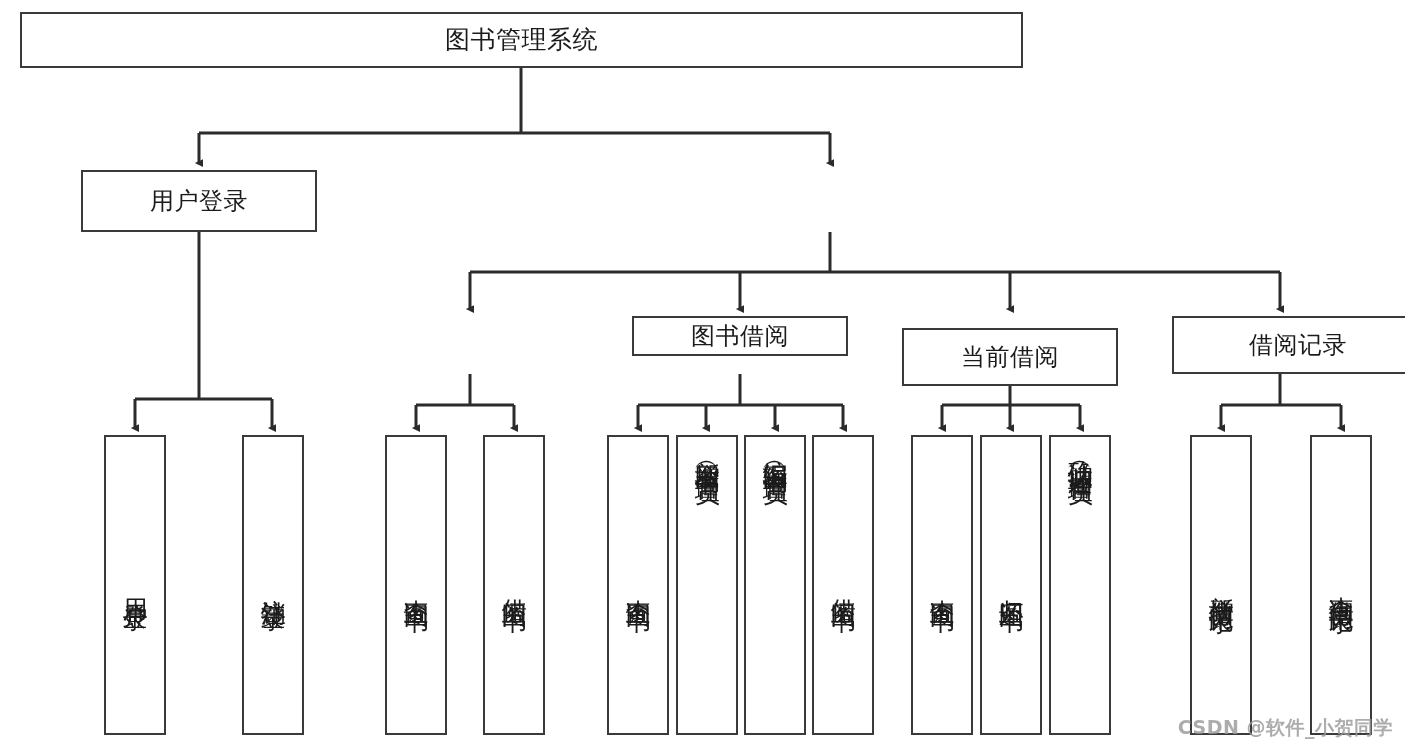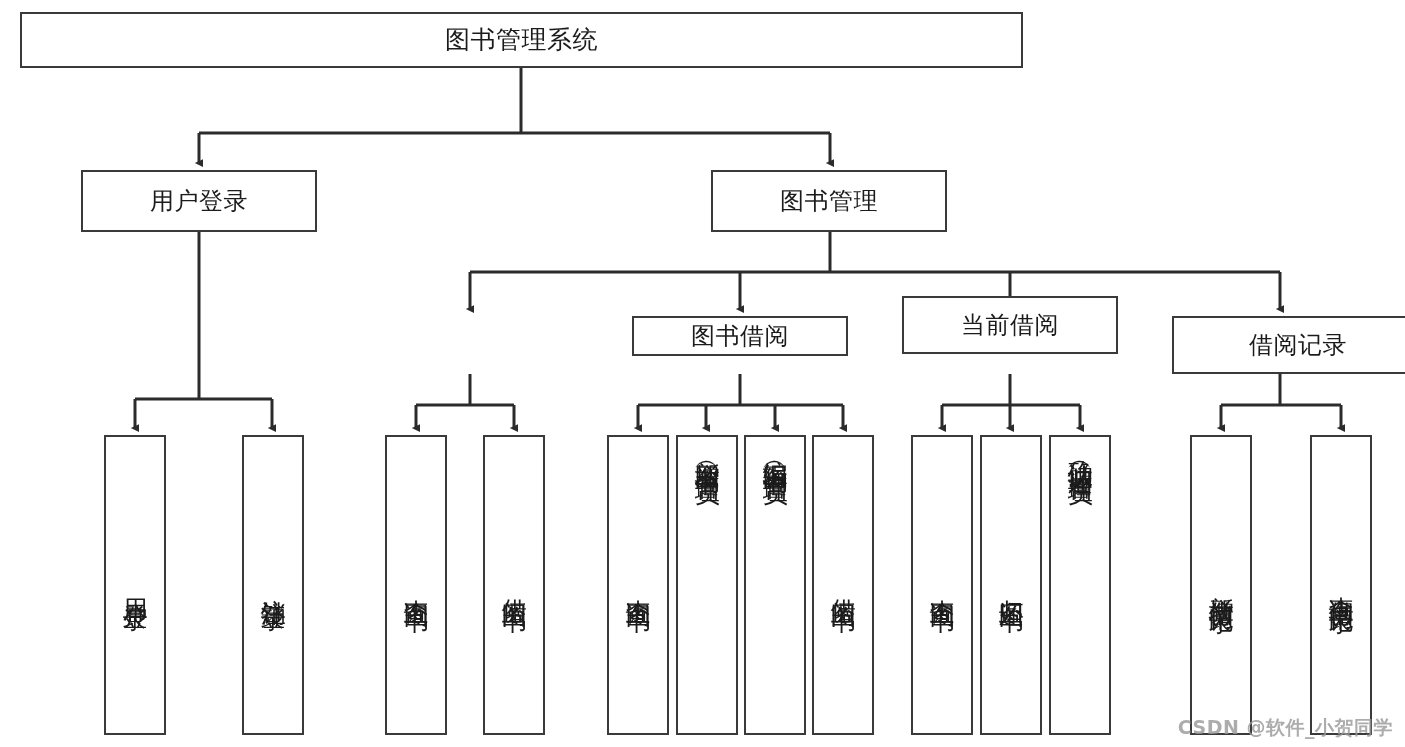--- a/index.html
+++ b/index.html
@@ -134,28 +134,25 @@
     </g>
   </svg>
 
   <div class="node h root" style="left:20px; top:12px; width:1003px; height:56px;">
     <span class="label">图书管理系统</span>
   </div>
 
   <div class="node h" style="left:81px; top:170px; width:236px; height:62px;">
     <span class="label">用户登录</span>
   </div>
-  <div class="node h" style="left:711px; top:170px; width:236px; height:62px;">
-    <span class="label">图书管理</span>
-  </div>
 
   <div class="node h" style="left:632px; top:316px; width:216px; height:40px;">
     <span class="label">图书借阅</span>
   </div>
-  <div class="node h" style="left:902px; top:296px; width:216px; height:58px;">
+  <div class="node h" style="left:902px; top:328px; width:216px; height:58px;">
     <span class="label">当前借阅</span>
   </div>
   <div class="node h" style="left:1172px; top:316px; width:252px; height:58px;">
     <span class="label">借阅记录</span>
   </div>
 
   <div class="node v center" style="left:104px; top:435px; width:62px; height:300px;">
     <span class="label">用户登录</span>
   </div>
   <div class="node v center" style="left:242px; top:435px; width:62px; height:300px;">

